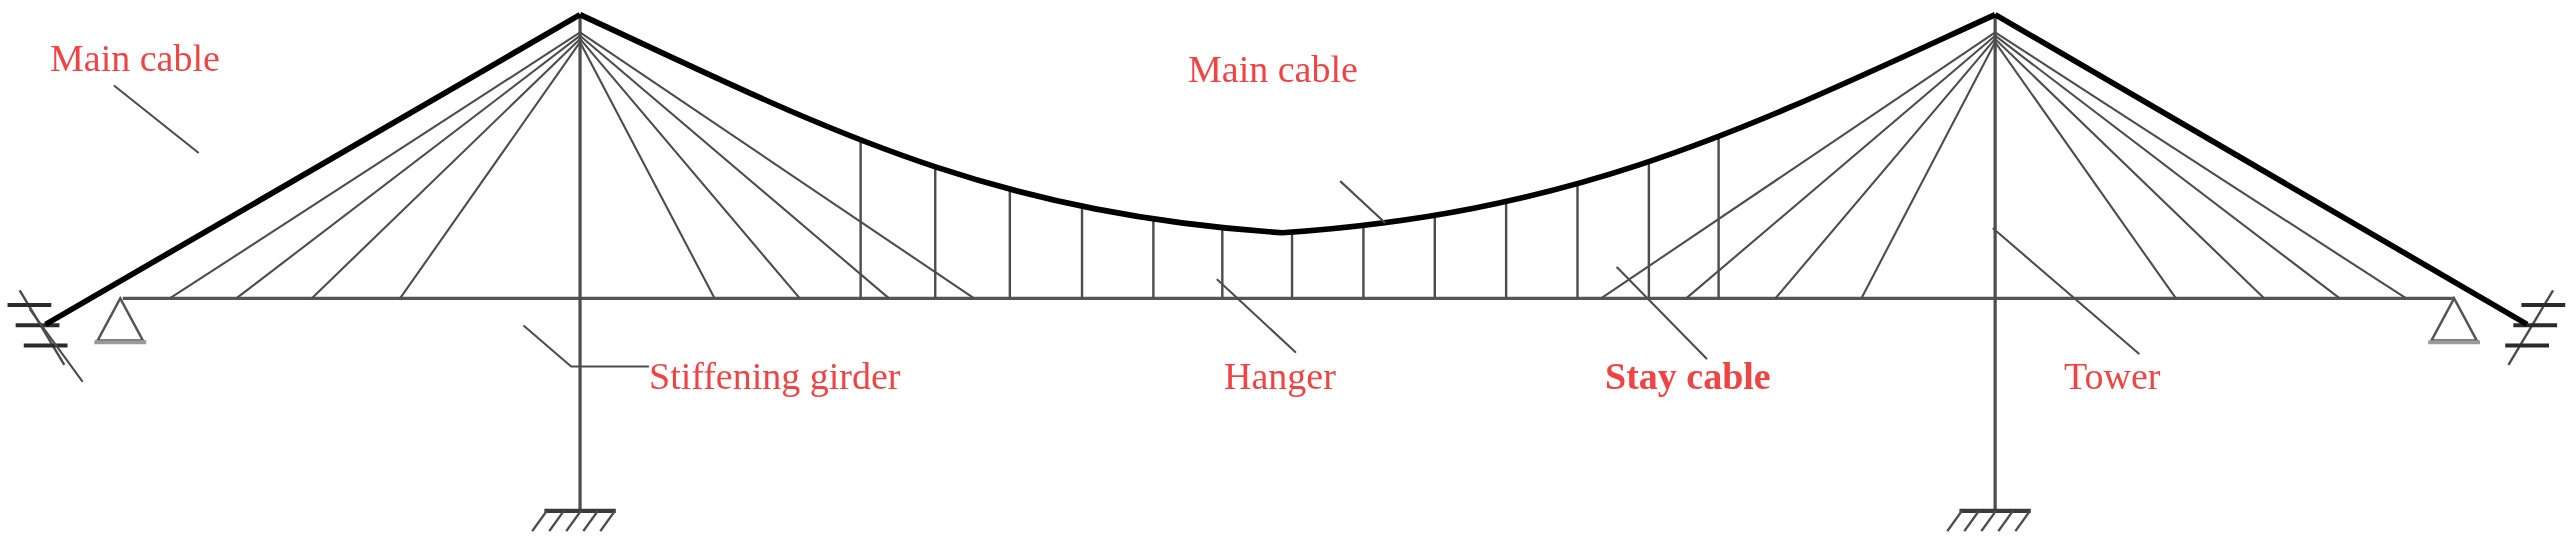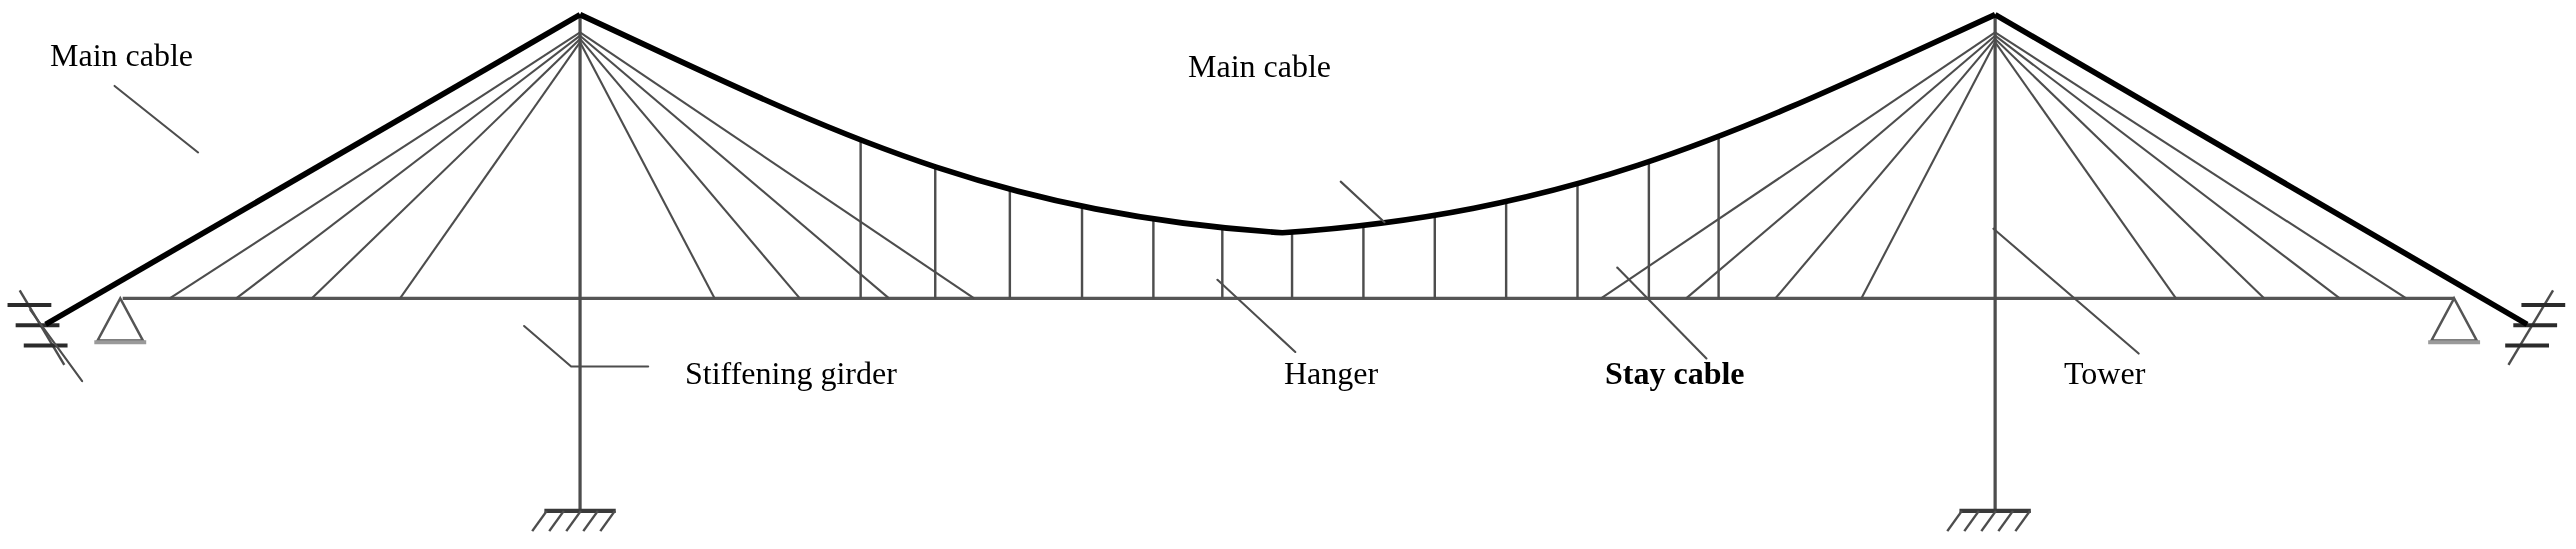--- a/index.html
+++ b/index.html
@@ -1,21 +1,21 @@
 <!DOCTYPE html>
 <html style="font-size:13px"><head>
 <meta charset="utf-8">
 <title>Cable-stayed suspension bridge diagram</title>
 <style>
   html,body{margin:0;padding:0;background:#ffffff;}
   body{width:2576px;height:549px;overflow:hidden;font-family:"Liberation Serif",serif;}
   #stage{position:relative;width:2576px;height:549px;background:#fff;}
   svg#bridge{position:absolute;left:0;top:0;width:2576px;height:549px;display:block;}
   .lbl{position:absolute;white-space:nowrap;font-family:"Liberation Serif",serif;
-       font-size:32px;line-height:1;color:#000000;letter-spacing:0px;}
+       font-size:38px;line-height:1;color:#ef4444;letter-spacing:0px;}
 </style>
 </head>
 <body>
 
 <div id="stage">
 
   <svg id="bridge" viewBox="0 0 3174 677">
 
     <g>
       <line x1="150" y1="368" x2="3025" y2="368" stroke="#555555" stroke-width="4"></line>
@@ -117,19 +117,19 @@
       <polyline points="645,402 703,452 798,452"></polyline>
       <polyline points="1500,345 1596,434"></polyline>
       <polyline points="1993,330 2103,442"></polyline>
       <polyline points="2457,282 2636,436"></polyline>
     </g>
 
   </svg>
 
   <div class="lbl" style="left:50px;  top:39px;">Main cable</div>
   <div class="lbl" style="left:1188px; top:50px;">Main cable</div>
-  <div class="lbl" style="left:649px;  top:357px;margin-left:36px;">Stiffening girder</div>
-  <div class="lbl" style="left:1284px; top:357px;">Hanger</div>
+  <div class="lbl" style="left:649px;  top:357px;">Stiffening girder</div>
+  <div class="lbl" style="left:1224px; top:357px;">Hanger</div>
   <div class="lbl" style="left:1605px; top:357px;font-weight:bold;">Stay cable</div>
   <div class="lbl" style="left:2064px; top:357px;">Tower</div>
 
 </div>
 
 
 </body></html>

